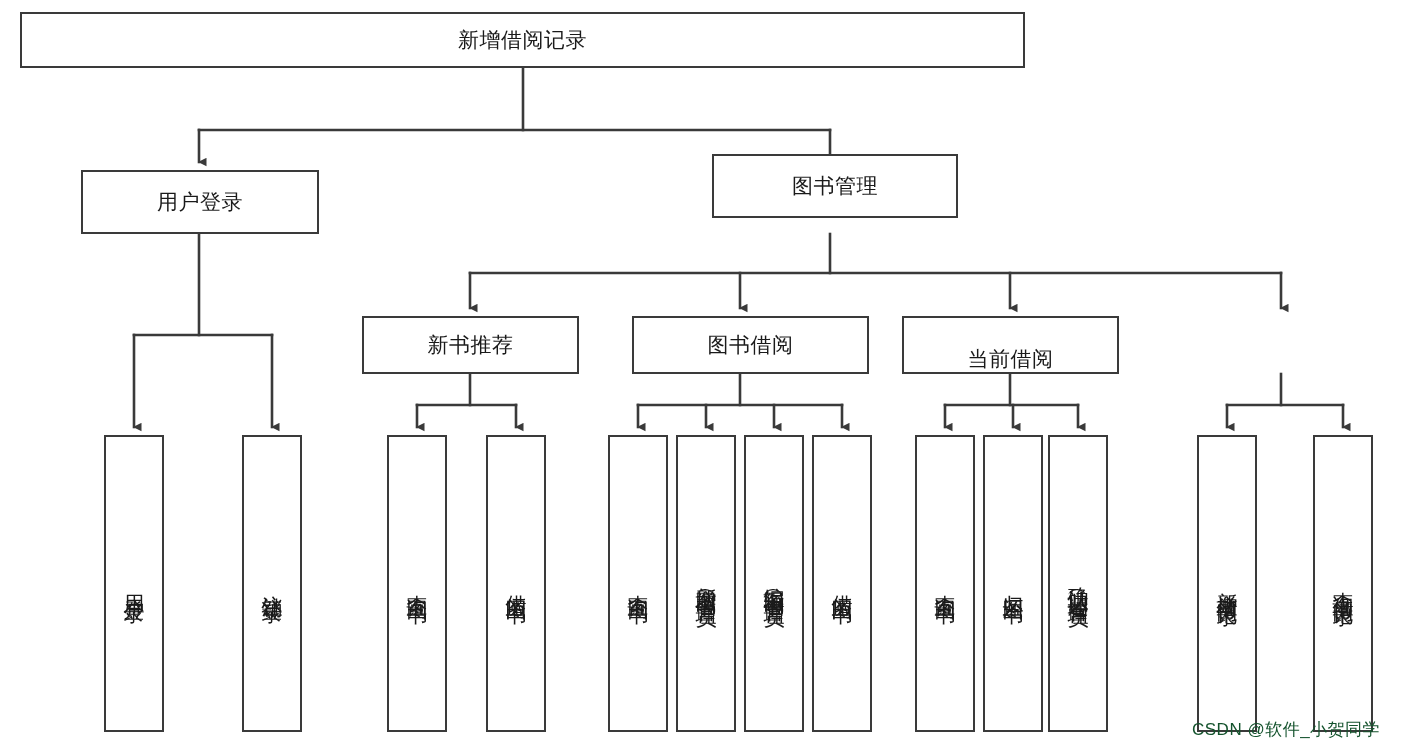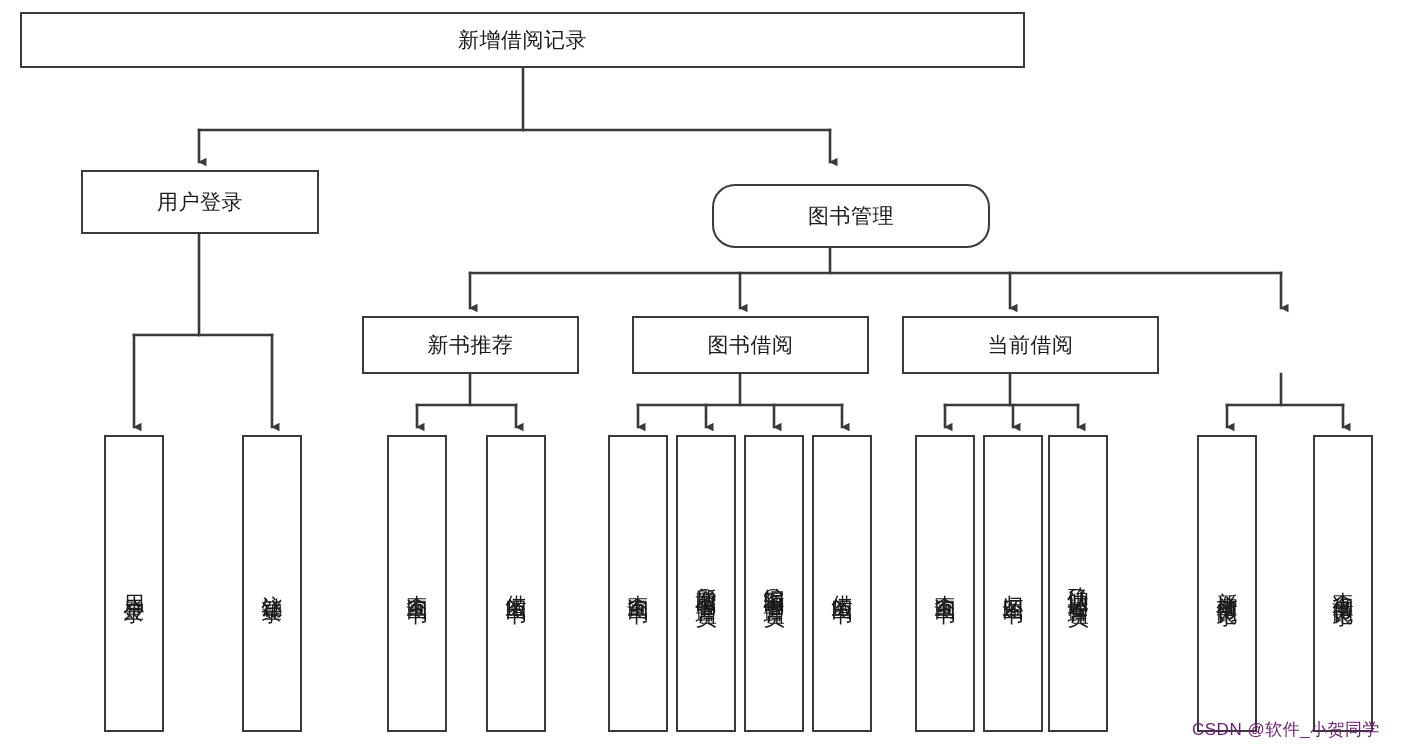--- a/index.html
+++ b/index.html
@@ -59,21 +59,21 @@
     writing-mode: vertical-rl;
     text-orientation: upright;
     font-size: 21px;
     line-height: 1.05;
     letter-spacing: 3px;
     white-space: pre;
   }
   .watermark {
     position: absolute;
     font-size: 17px;
-    color: #701a75;
+    color: #14532d;
     letter-spacing: 0.5px;
     white-space: pre;
     user-select: none;
   }
 </style>
 </head>
 <body>
 
 <div id="diagram-root">
 
@@ -127,31 +127,31 @@
     </g>
   </svg>
 
   <div class="node root horizontal" style="left:20px; top:12px; width:1005px; height:56px;">
     <span class="node-label">新增借阅记录</span>
   </div>
 
   <div class="node horizontal" style="left:81px; top:170px; width:238px; height:64px;">
     <span class="node-label">用户登录</span>
   </div>
-  <div class="node horizontal" style="left:712px; top:184px; width:278px; height:64px;border-radius:23px;">
+  <div class="node horizontal" style="left:712px; top:154px; width:246px; height:64px;">
     <span class="node-label">图书管理</span>
   </div>
 
   <div class="node horizontal" style="left:362px; top:316px; width:217px; height:58px;">
     <span class="node-label">新书推荐</span>
   </div>
   <div class="node horizontal" style="left:632px; top:316px; width:237px; height:58px;">
     <span class="node-label">图书借阅</span>
   </div>
-  <div class="node horizontal" style="left:902px; top:316px; width:257px; height:58px;">
+  <div class="node horizontal" style="left:902px; top:316px; width:217px; height:58px;align-items:flex-end;">
     <span class="node-label">当前借阅</span>
   </div>
 
   <div class="node vertical" style="left:104px; top:435px; width:60px; height:297px;">
     <span class="node-label">用户登录</span>
   </div>
   <div class="node vertical" style="left:242px; top:435px; width:60px; height:297px;">
     <span class="node-label">注销登录</span>
   </div>
 

